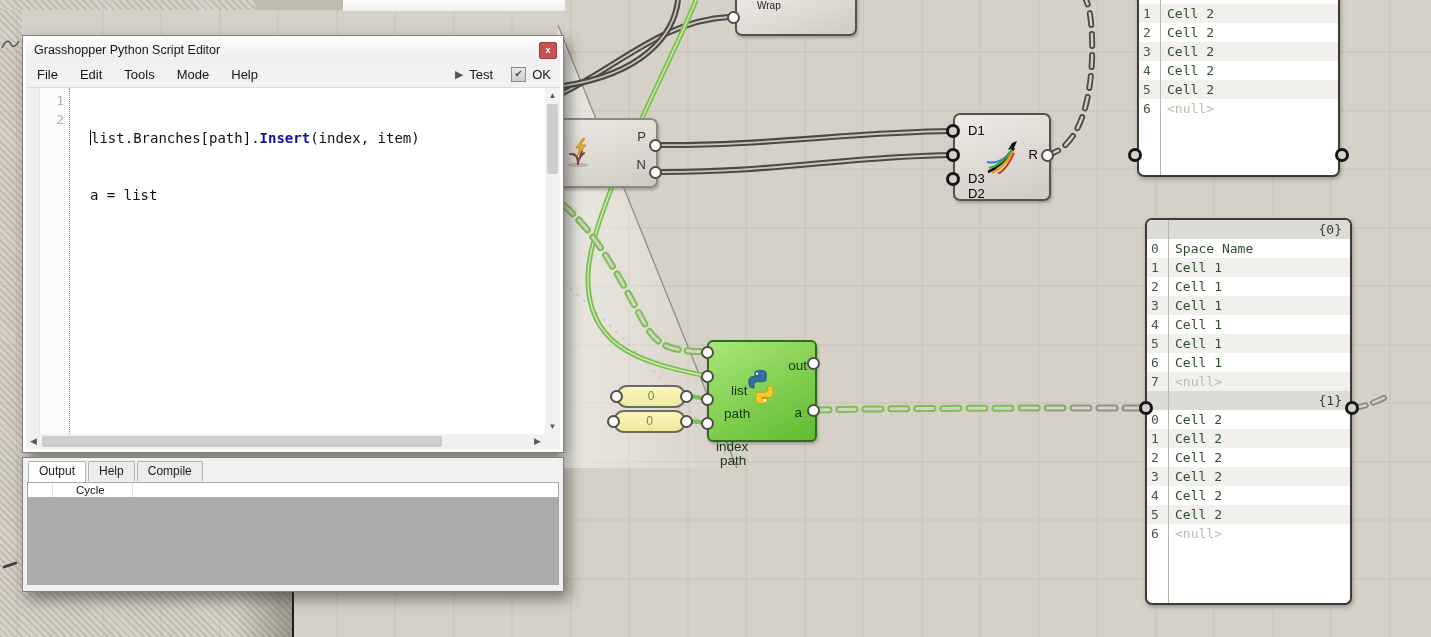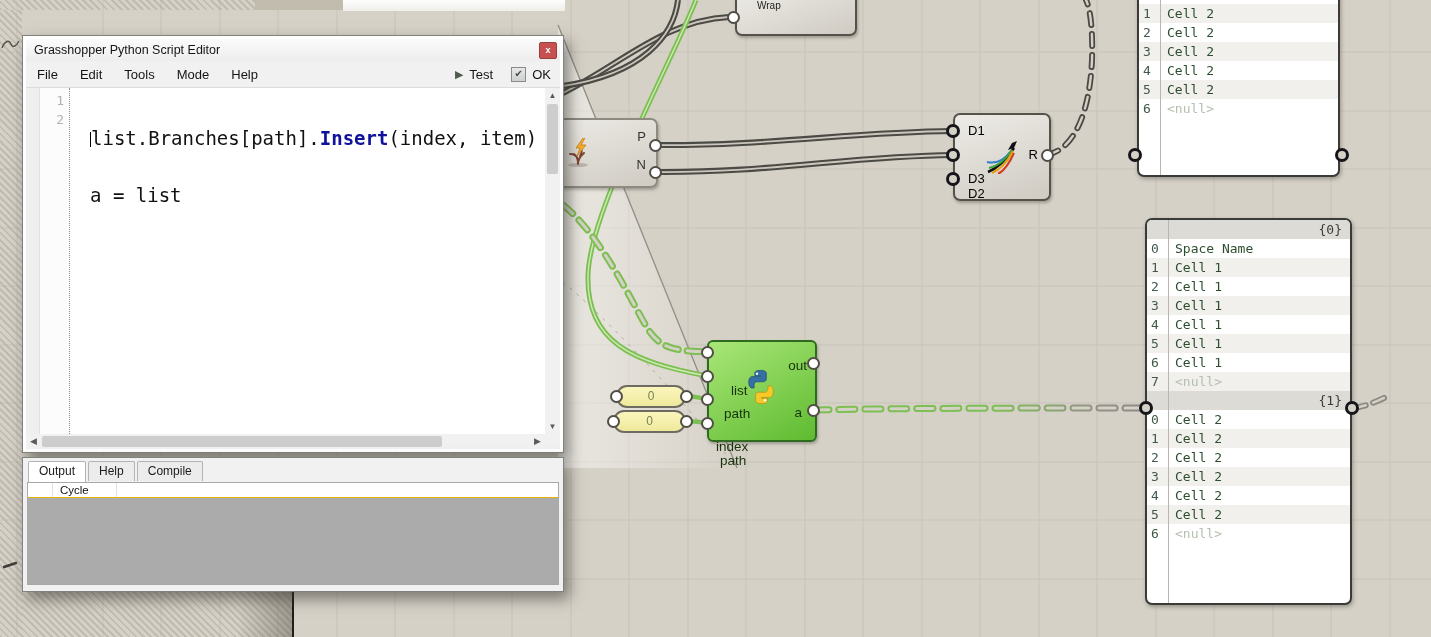--- a/index.html
+++ b/index.html
@@ -70,38 +70,38 @@
   .mb-spacer{flex:1;}
   .mb-btn{display:flex;align-items:center;font-size:13px;color:#151515;padding:2px 9px;}
   .play-glyph{color:#4e5c4e;font-size:11px;margin-right:6px;}
   .chk-glyph{display:inline-block;width:13px;height:13px;border:1px solid #8a8a8a;background:linear-gradient(#e8e8e8,#cfcfcf);
     color:#3f4f3f;font-size:10px;line-height:12px;text-align:center;margin-right:6px;}
   .codewrap{flex:1;display:flex;background:#fff;min-height:0;}
   .gutter-margin{width:13px;background:#efefef;border-right:1px solid #e2e2e2;flex:0 0 auto;}
   .gutter-nums{width:24px;background:#fcfcfc;flex:0 0 auto;text-align:right;padding:3px 5px 0 0;
     font-family:"DejaVu Sans Mono",monospace;font-size:13px;line-height:19px;color:#b2b2b2;
     border-right:1px dotted #8a8a8a;}
-  .codearea{flex:1;padding:3px 0 0 20px;font-family:"DejaVu Sans Mono",monospace;font-size:19px;
+  .codearea{flex:1;padding:3px 0 0 20px;font-family:"DejaVu Sans Mono",monospace;font-size:14px;
     line-height:19px;color:#111;white-space:pre;}
   .kw{font-weight:bold;color:#10129b;}
   .caret{display:inline-block;width:1px;height:15px;background:#000;vertical-align:-2px;}
   .vscroll{width:15px;background:#f1f1f1;flex:0 0 auto;position:relative;}
   .s-arrow{position:absolute;left:0;width:15px;height:15px;color:#5a5a5a;font-size:8px;text-align:center;line-height:15px;}
   .vthumb{position:absolute;left:2px;top:16px;width:11px;height:70px;background:#cdcdcd;border-radius:2px;}
   .hscroll{height:15px;background:#f1f1f1;display:flex;flex:0 0 auto;position:relative;}
   .h-arrow{width:15px;height:15px;color:#5a5a5a;font-size:9px;text-align:center;line-height:15px;flex:0 0 auto;}
   .hthumb{position:absolute;left:16px;top:2px;width:400px;height:11px;background:#cdcdcd;border-radius:2px;}
   .hcorner{position:absolute;right:0;top:0;width:15px;height:15px;background:#f1f1f1;}
   #output-window{left:22px;top:437px;width:534px;height:127px;background:#f1f1f1;}
   .tabstrip{height:20px;display:flex;align-items:flex-end;padding-left:2px;}
   .tab{font-size:12px;color:#1b1b1b;padding:2px 10px 3px 10px;background:#ececec;border:1px solid #b3b3b3;
     border-bottom:none;margin-right:2px;border-radius:2px 2px 0 0;}
   .tab.active{background:#fff;padding-bottom:4px;position:relative;top:1px;}
   .outtable{position:absolute;left:4px;right:4px;top:24px;bottom:6px;background:#fff;border:1px solid #a8a8a8;}
-  .othead{height:14px;display:flex;border-bottom:3px solid #eab308;}
+  .othead{height:14px;display:flex;border-bottom:3px solid #eab308;gap:16px;}
   .othc1{width:24px;border-right:1px solid #e2e2e2;}
   .othc2{width:56px;border-right:1px solid #e2e2e2;font-size:11.5px;color:#111;padding:1px 0 0 7px;}
   .otgray{position:absolute;left:0;right:0;top:15px;bottom:0;background:#ababab;}
 </style>
 </head>
 <body>
 
 <div id="canvas-grid"></div>
 <div class="hatch" style="left:0;top:0;width:255px;height:10px;"></div>
 <div class="hatch" style="left:0;top:10px;width:22px;height:627px;"></div>

